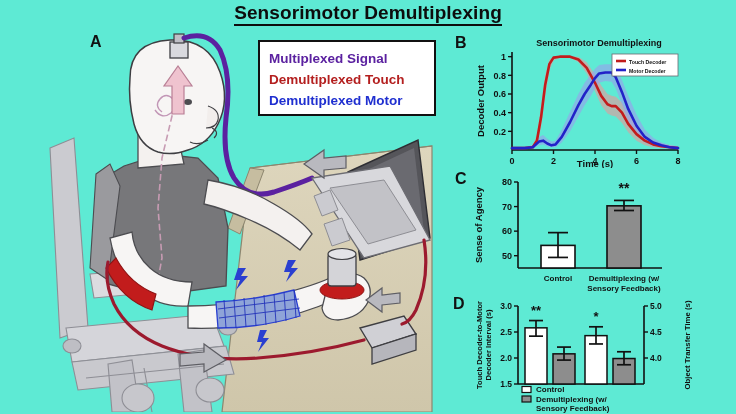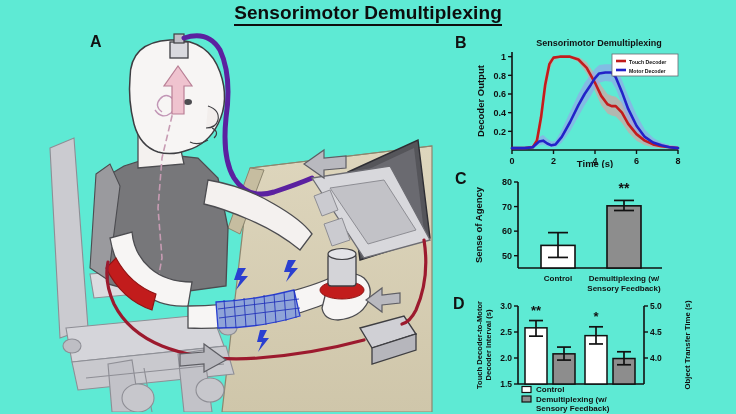--- a/index.html
+++ b/index.html
@@ -182,20 +182,25 @@
       </g>
 
       <g fill="#b9b9bf" stroke="#5e5e64" stroke-width="1.2">
         <path d="M292 136 l20 -14 l0 8 l22 -2 l0 12 l-22 2 l0 8 z"></path>
         <path d="M214 332 l-22 12 l0 -8 l-24 2 l0 -12 l24 -2 l0 -8 z"></path>
         <path d="M396 290 l16 -12 l0 7 l18 -2 l0 10 l-18 2 l0 7 z" transform="translate(-42,-18)"></path>
       </g>
     </svg>
   </div>
 
+  <div id="legend-box">
+    <div class="lg-item" style="color:#5b21a0">Multiplexed Signal</div>
+    <div class="lg-item" style="color:#b41f1f">Demultiplexed Touch</div>
+    <div class="lg-item" style="color:#1f2fd0">Demultiplexed Motor</div>
+  </div>
 
   <div class="panel" id="panelB">
     <div class="chart-title">Sensorimotor Demultiplexing</div>
     <svg width="268" height="130" viewBox="0 0 268 130">
 
       <line x1="46" y1="112" x2="46" y2="14" stroke="#111" stroke-width="1.6"></line>
       <line x1="46" y1="112" x2="212" y2="112" stroke="#111" stroke-width="1.6"></line>
       <g id="pb-ticks" stroke="#111" stroke-width="1.4">
           <line x1="42" y1="93.33333333333334" x2="46" y2="93.33333333333334"></line>
           <line x1="42" y1="74.66666666666667" x2="46" y2="74.66666666666667"></line>

